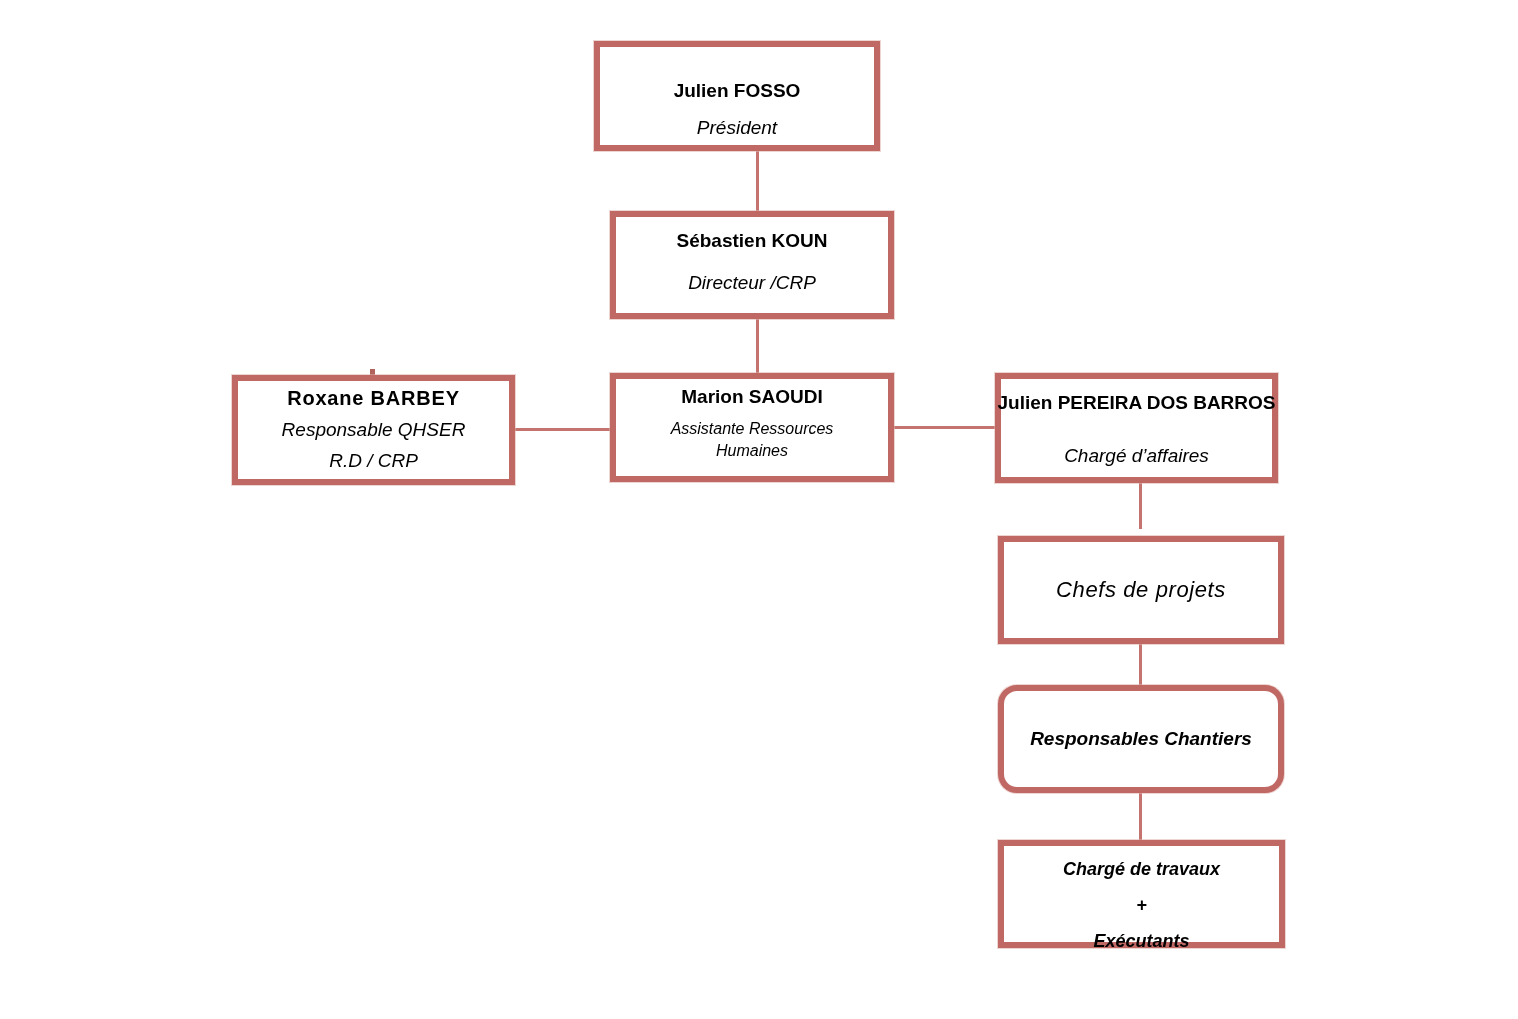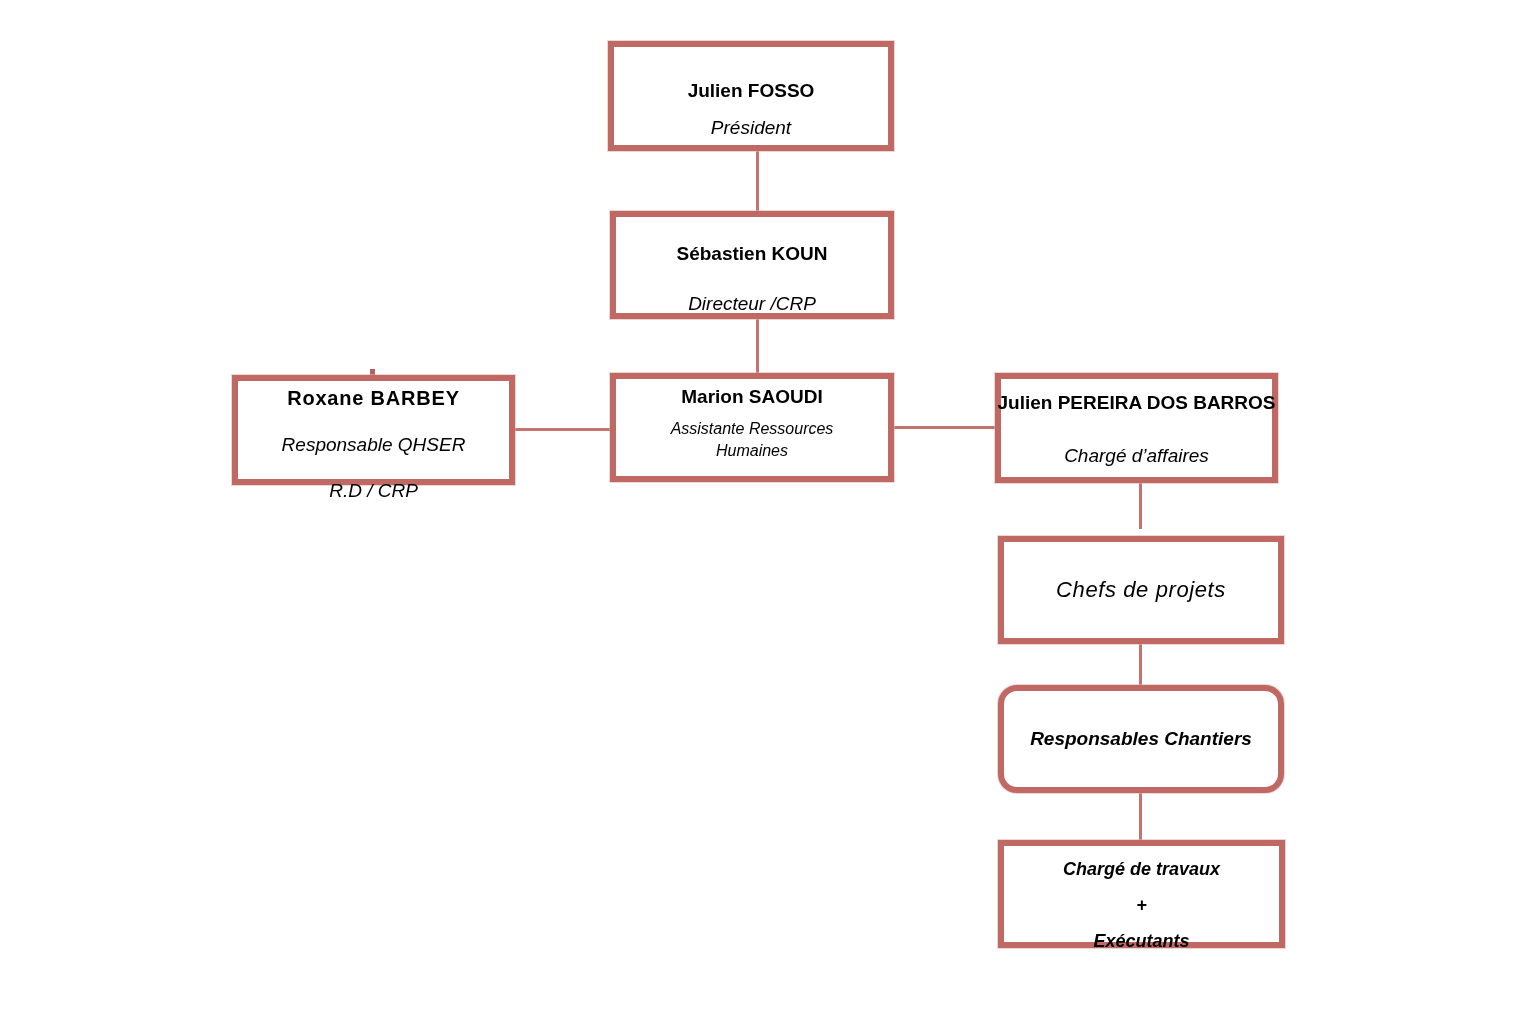--- a/index.html
+++ b/index.html
@@ -91,31 +91,31 @@
 
   <div class="connector" style="left:756px; top:150px; width:3px; height:62px;"></div>
   <div class="connector" style="left:756px; top:318px; width:3px; height:56px;"></div>
   <div class="connector" style="left:514px; top:428px; width:97px; height:3px;"></div>
   <div class="connector" style="left:893px; top:426px; width:103px; height:3px;"></div>
   <div class="connector" style="left:1139px; top:482px; width:3px; height:47px;"></div>
   <div class="connector" style="left:1139px; top:635px; width:3px; height:51px;"></div>
   <div class="connector" style="left:1139px; top:792px; width:3px; height:49px;"></div>
   <div class="connector-stub" style="left:370px; top:369px; width:5px; height:7px;"></div>
 
-  <div class="node" style="left:608px; top:41px; width:286px; height:110px; padding-top:32px; gap:13px;">
+  <div class="node" style="left:594px; top:41px; width:286px; height:110px; padding-top:32px; gap:13px;">
     <div class="name">Julien FOSSO</div>
     <div class="role">Président</div>
   </div>
 
-  <div class="node" style="left:610px; top:211px; width:284px; height:108px; padding-top:25px; gap:26px;">
+  <div class="node" style="left:610px; top:211px; width:284px; height:108px; padding-top:12px; gap:18px;">
     <div class="name">Sébastien KOUN</div>
     <div class="role">Directeur /CRP</div>
   </div>
 
-  <div class="node" style="left:232px; top:375px; width:283px; height:110px; padding-top:4px; gap:22px;">
+  <div class="node" style="left:232px; top:375px; width:283px; height:110px; padding-top:4px; gap:7px;">
     <div class="name-wide">Roxane BARBEY</div>
     <div class="role">Responsable QHSER</div>
     <div class="role">R.D / CRP</div>
   </div>
 
   <div class="node" style="left:610px; top:373px; width:284px; height:109px; padding-top:6px; gap:9px;">
     <div class="name">Marion SAOUDI</div>
     <div>
       <div class="role-sub">Assistante Ressources</div>
       <div class="role-sub">Humaines</div>

